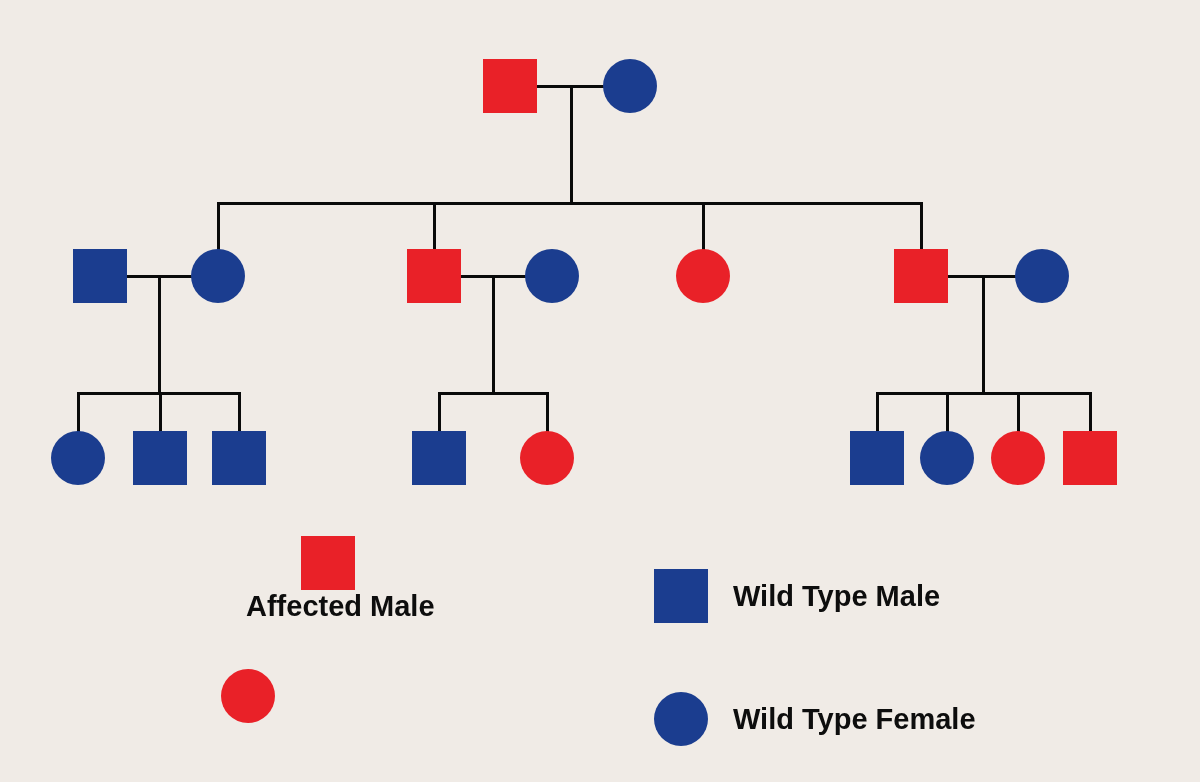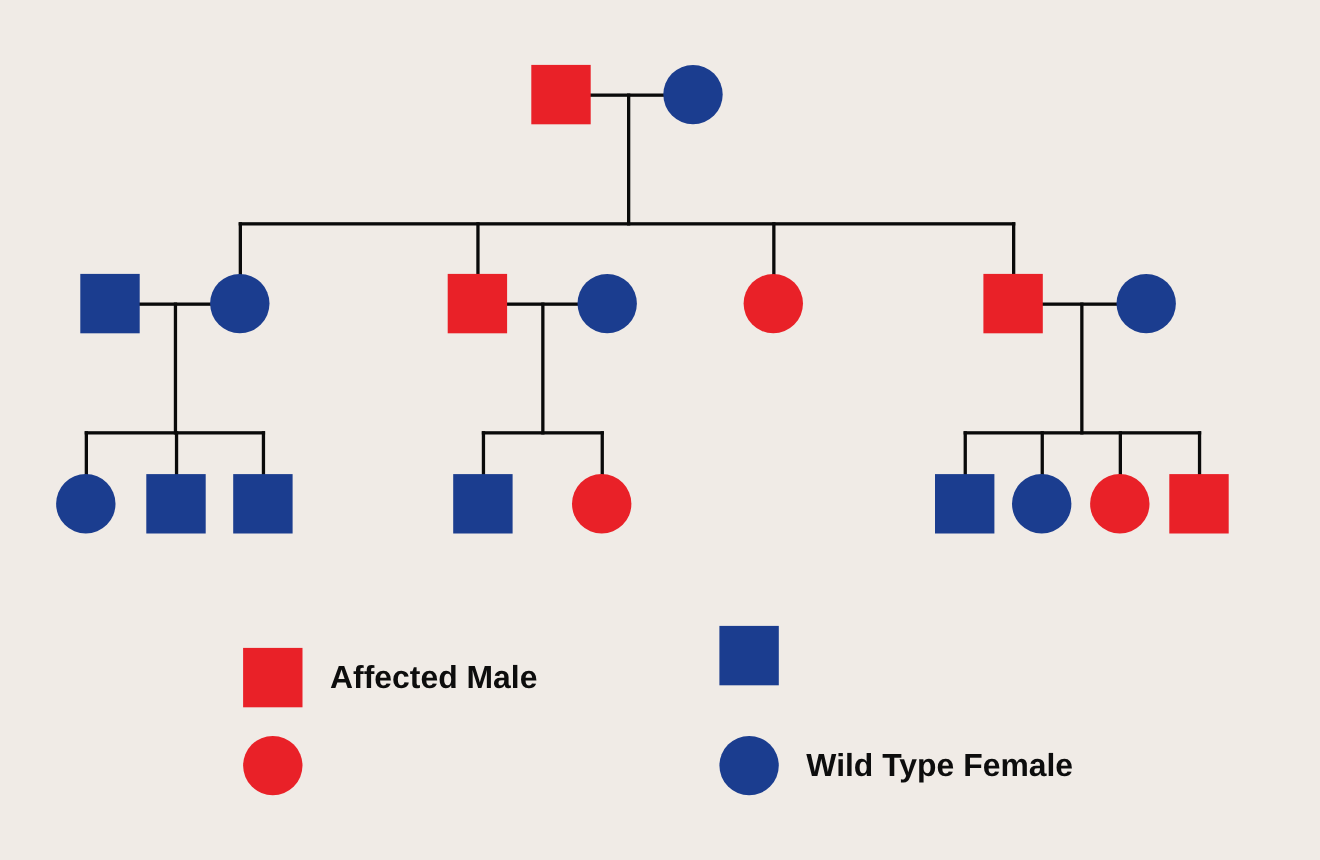--- a/index.html
+++ b/index.html
@@ -93,29 +93,30 @@
       <div class="person male wild_type" style="left: 212px; top: 431px;"></div>
       <div class="person male wild_type" style="left: 412px; top: 431px;"></div>
       <div class="person female affected" style="left: 520px; top: 431px;"></div>
       <div class="person male wild_type" style="left: 850px; top: 431px;"></div>
       <div class="person female wild_type" style="left: 920px; top: 431px;"></div>
       <div class="person female affected" style="left: 991px; top: 431px;"></div>
       <div class="person male affected" style="left: 1063px; top: 431px;"></div>
     </div>
 
   <div>
-    <div class="legend-item" style="left:221px; top:588px;">
+    <div class="legend-item" style="left:221px; top:536px;flex-direction:column;">
       <div class="legend-swatch square affected"></div>
       <div class="legend-label">Affected Male</div>
     </div>
     <div class="legend-item" style="left:221px; top:668px;">
       <div class="legend-swatch circle affected"></div>
     </div>
     <div class="legend-item" style="left:654px; top:568px;">
       <div class="legend-swatch square wild_type"></div>
+      <div class="legend-label">Wild Type Male</div>
     </div>
-    <div class="legend-item" style="left:654px; top:668px;justify-content:space-between;">
+    <div class="legend-item" style="left:654px; top:691px;justify-content:space-between;">
       <div class="legend-swatch circle wild_type"></div>
       <div class="legend-label">Wild Type Female</div>
     </div>
   </div>
 
 </div>
 
 </body></html>

